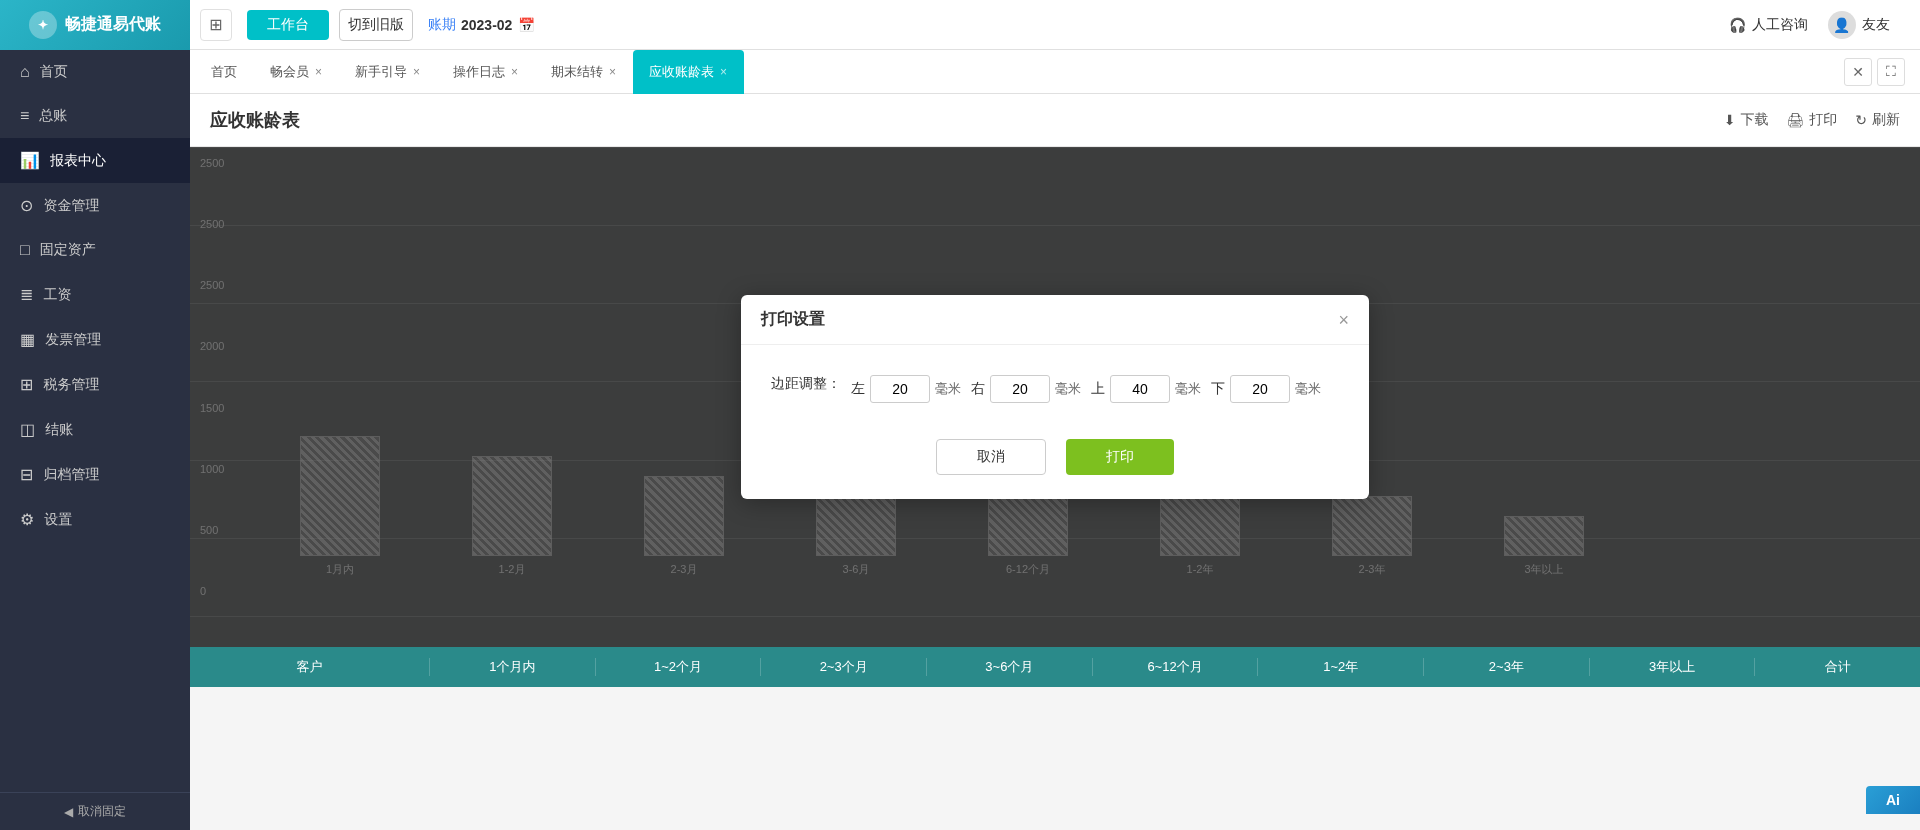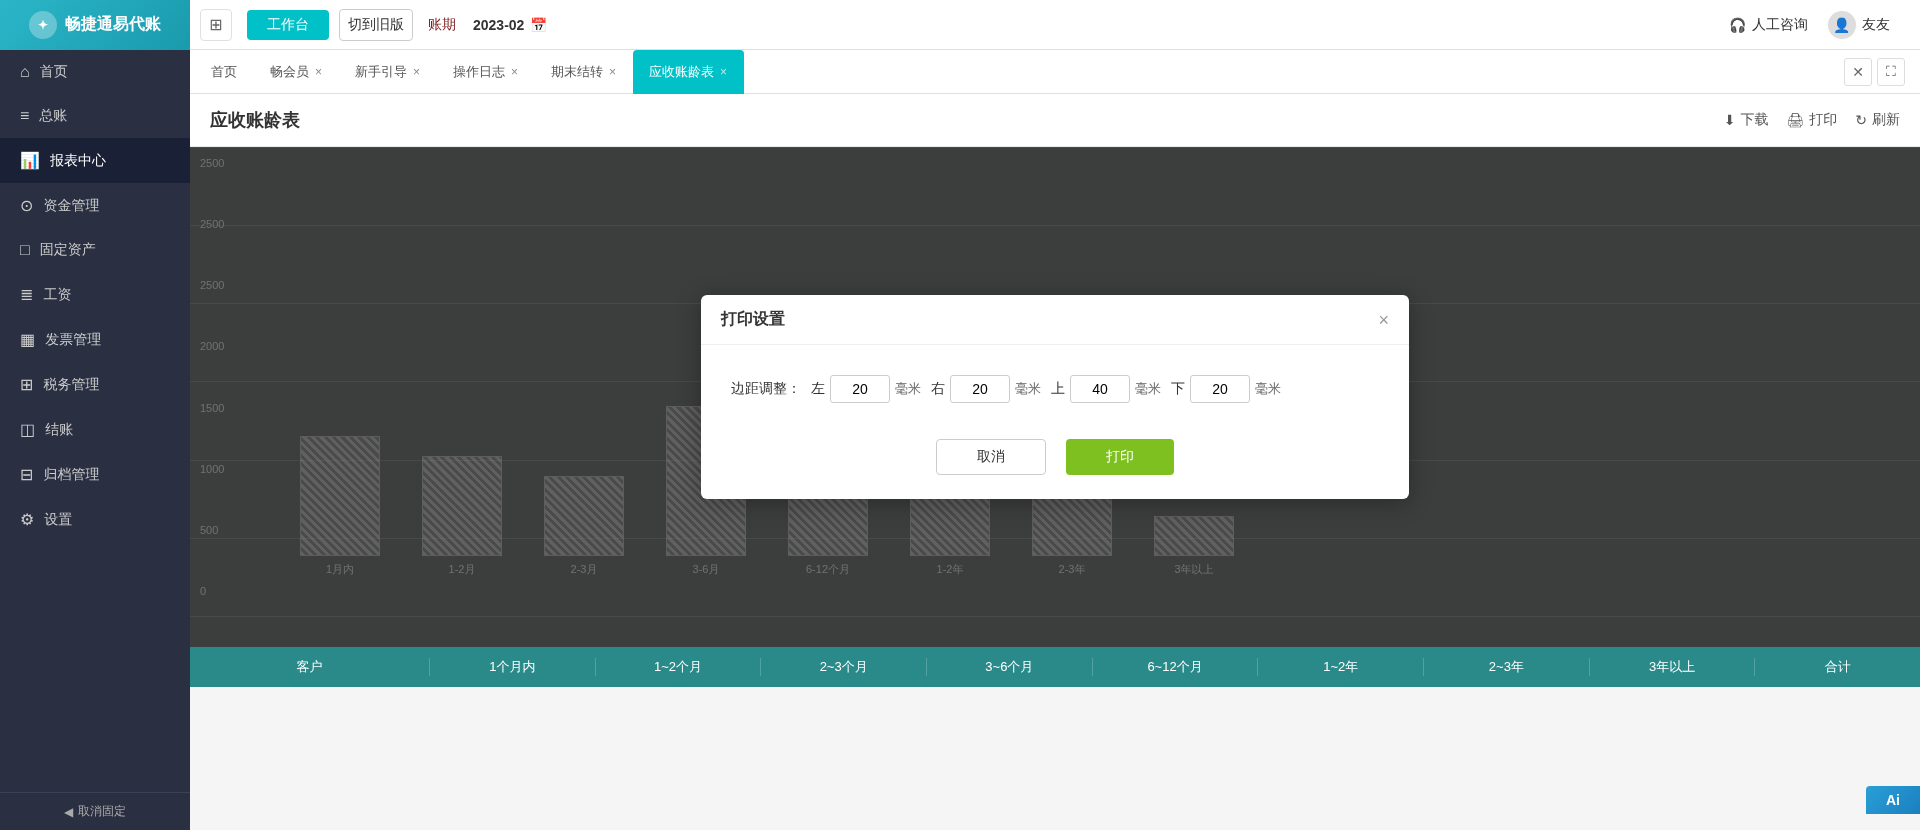--- a/index.html
+++ b/index.html
@@ -79,21 +79,21 @@
       font-size: 14px;
       cursor: pointer;
     }
     .period-area {
       margin-left: 15px;
       display: flex;
       align-items: center;
       font-size: 14px;
       color: #333;
     }
-    .period-area .period-label { margin-right: 17px; color: #7f1d1d; }
+    .period-area .period-label { margin-right: 5px; color: #3b82f6; }
     .period-area .period-val { font-weight: bold; }
     .period-area .calendar-icon { margin-left: 6px; color: #00b0bc; cursor: pointer; }
     .header-right {
       margin-left: auto;
       display: flex;
       align-items: center;
       gap: 20px;
       padding-right: 20px;
     }
     .header-right .support {
@@ -320,21 +320,21 @@
       align-items: center;
       justify-content: center;
       z-index: 100;
     }
 
     
     .dialog {
       background: #fff;
       border-radius: 6px;
       box-shadow: 0 4px 24px rgba(0,0,0,0.3);
-      width: 708px;
+      width: 628px;
       overflow: hidden;
     }
     .dialog-header {
       display: flex;
       align-items: center;
       justify-content: space-between;
       padding: 14px 20px;
       border-bottom: 1px solid #eee;
     }
     .dialog-title {
@@ -346,21 +346,20 @@
       font-size: 18px;
       color: #999;
       cursor: pointer;
       line-height: 1;
     }
     .dialog-body {
       padding: 30px 30px 20px 30px;
     }
     .margin-row {
       display: flex;
-      align-items: center;
       gap: 10px;
       font-size: 14px;
       color: #333;
       flex-wrap: wrap;
     }
     .margin-group {
       display: flex;
       align-items: center;
       gap: 5px;
     }
@@ -573,21 +572,21 @@
           <span style="font-size:11px;color:#ccc;">2500</span>
           <span style="font-size:11px;color:#ccc;">2500</span>
           <span style="font-size:11px;color:#ccc;">2500</span>
           <span style="font-size:11px;color:#ccc;">2000</span>
           <span style="font-size:11px;color:#ccc;">1500</span>
           <span style="font-size:11px;color:#ccc;">1000</span>
           <span style="font-size:11px;color:#ccc;">500</span>
           <span style="font-size:11px;color:#ccc;">0</span>
         </div>
 
-        <div style="display:flex; align-items:flex-end; height:100%; padding-left:50px; gap:42px; padding-bottom:30px;">
+        <div style="display:flex; align-items:flex-end; height:100%; padding-left:50px; gap:92px; padding-bottom:30px;">
           <div style="display:flex;flex-direction:column;align-items:center;gap:6px;">
             <div class="bar" style="height:120px;"></div>
             <span class="bar-label">1月内</span>
           </div>
           <div style="display:flex;flex-direction:column;align-items:center;gap:6px;">
             <div class="bar" style="height:100px;"></div>
             <span class="bar-label">1-2月</span>
           </div>
           <div style="display:flex;flex-direction:column;align-items:center;gap:6px;">
             <div class="bar" style="height:80px;"></div>

